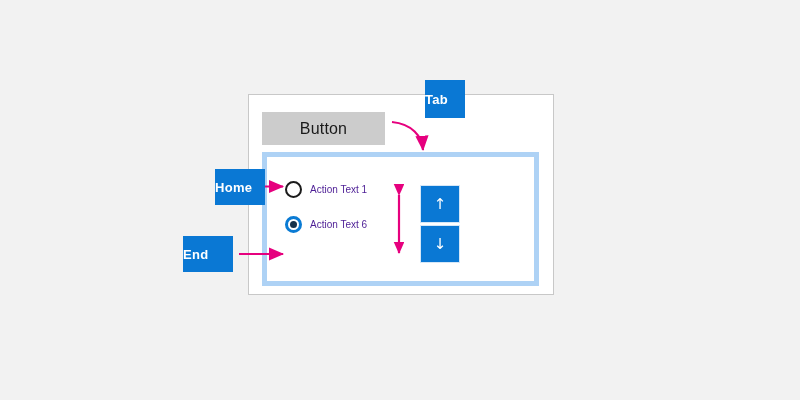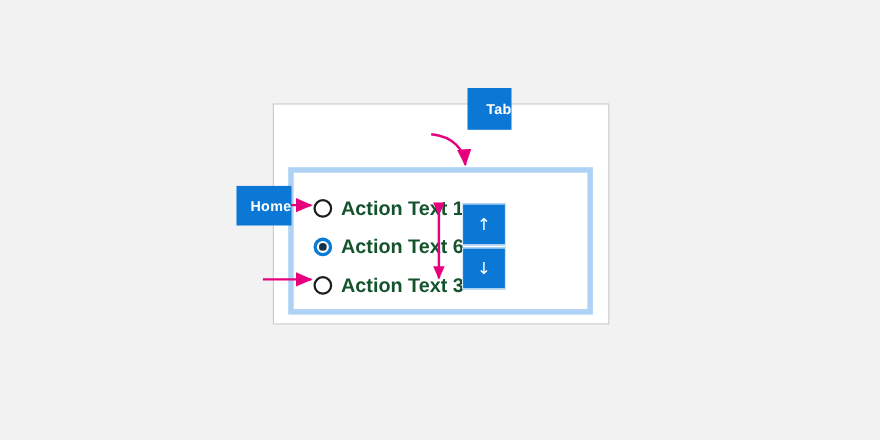--- a/index.html
+++ b/index.html
@@ -102,25 +102,24 @@
     top: 50%;
     width: 7px;
     height: 7px;
     margin-left: -3.5px;
     margin-top: -3.5px;
     border-radius: 50%;
     background: #15314a;
   }
   .radio-label {
     margin-left: 8px;
-    font-size: 18px;
-    color: #14532d;
+    font-size: 10px;
+    color: #4c1d95;
     white-space: nowrap;
     font-family: "Liberation Sans", sans-serif;
-    font-weight: bold;
   }
 
   
   .spinner {
     position: absolute;
     left: 420px;
     top: 185px;
     width: 40px;
     height: 78px;
   }
@@ -143,21 +142,21 @@
   .spin-up { top: 0; }
   .spin-down { top: 40px; }
 
   
   .key-badge {
     position: absolute;
     background: #0a78d4;
     color: #ffffff;
     display: flex;
     align-items: center;
-    justify-content: flex-end;
+    justify-content: flex-start;
     font-size: 13px;
     font-weight: bold;
     font-family: "Liberation Sans", sans-serif;
     box-sizing: border-box;
     letter-spacing: 0.3px;
   }
   .badge-tab  { left: 425px; top: 80px;  width: 40px; height: 38px; }
   .badge-home { left: 183px; top: 169px; width: 50px; height: 36px; margin-left: 32px; }
   .badge-end  { left: 183px; top: 236px; width: 50px; height: 36px; }
 
@@ -171,39 +170,38 @@
     pointer-events: none;
   }
 </style>
 </head>
 <body>
 
 <div id="stage">
 
   <div class="outer-panel"></div>
 
+  <div class="gray-button">
+    <span>Button</span>
+  </div>
 
   <div class="inner-panel"></div>
 
   <div class="radio-list">
 
     <div class="radio-row">
       <span class="radio-mark off"></span>
       <span class="radio-label">Action Text 1</span>
     </div>
 
     <div class="radio-row">
       <span class="radio-mark on"></span>
       <span class="radio-label">Action Text 6</span>
     </div>
 
-    <div class="radio-row">
-      <span class="radio-mark off"></span>
-      <span class="radio-label">Action Text 3</span>
-    </div>
 
   </div>
 
   <div class="spinner">
     <div class="spin-btn spin-up">
       <span>↑</span>
     </div>
     <div class="spin-btn spin-down">
       <span>↓</span>
     </div>
@@ -235,14 +233,17 @@
       <line x1="399" y1="195" x2="399" y2="253" stroke="#e6007e" stroke-width="2.2" marker-start="url(#ahs)" marker-end="url(#ahs)"></line>
     </g>
   </svg>
 
   <div class="key-badge badge-tab">
     <span>Tab</span>
   </div>
   <div class="key-badge badge-home">
     <span>Home</span>
   </div>
+  <div class="key-badge badge-end">
+    <span>End</span>
+  </div>
 
 </div>
 
 </body></html>

